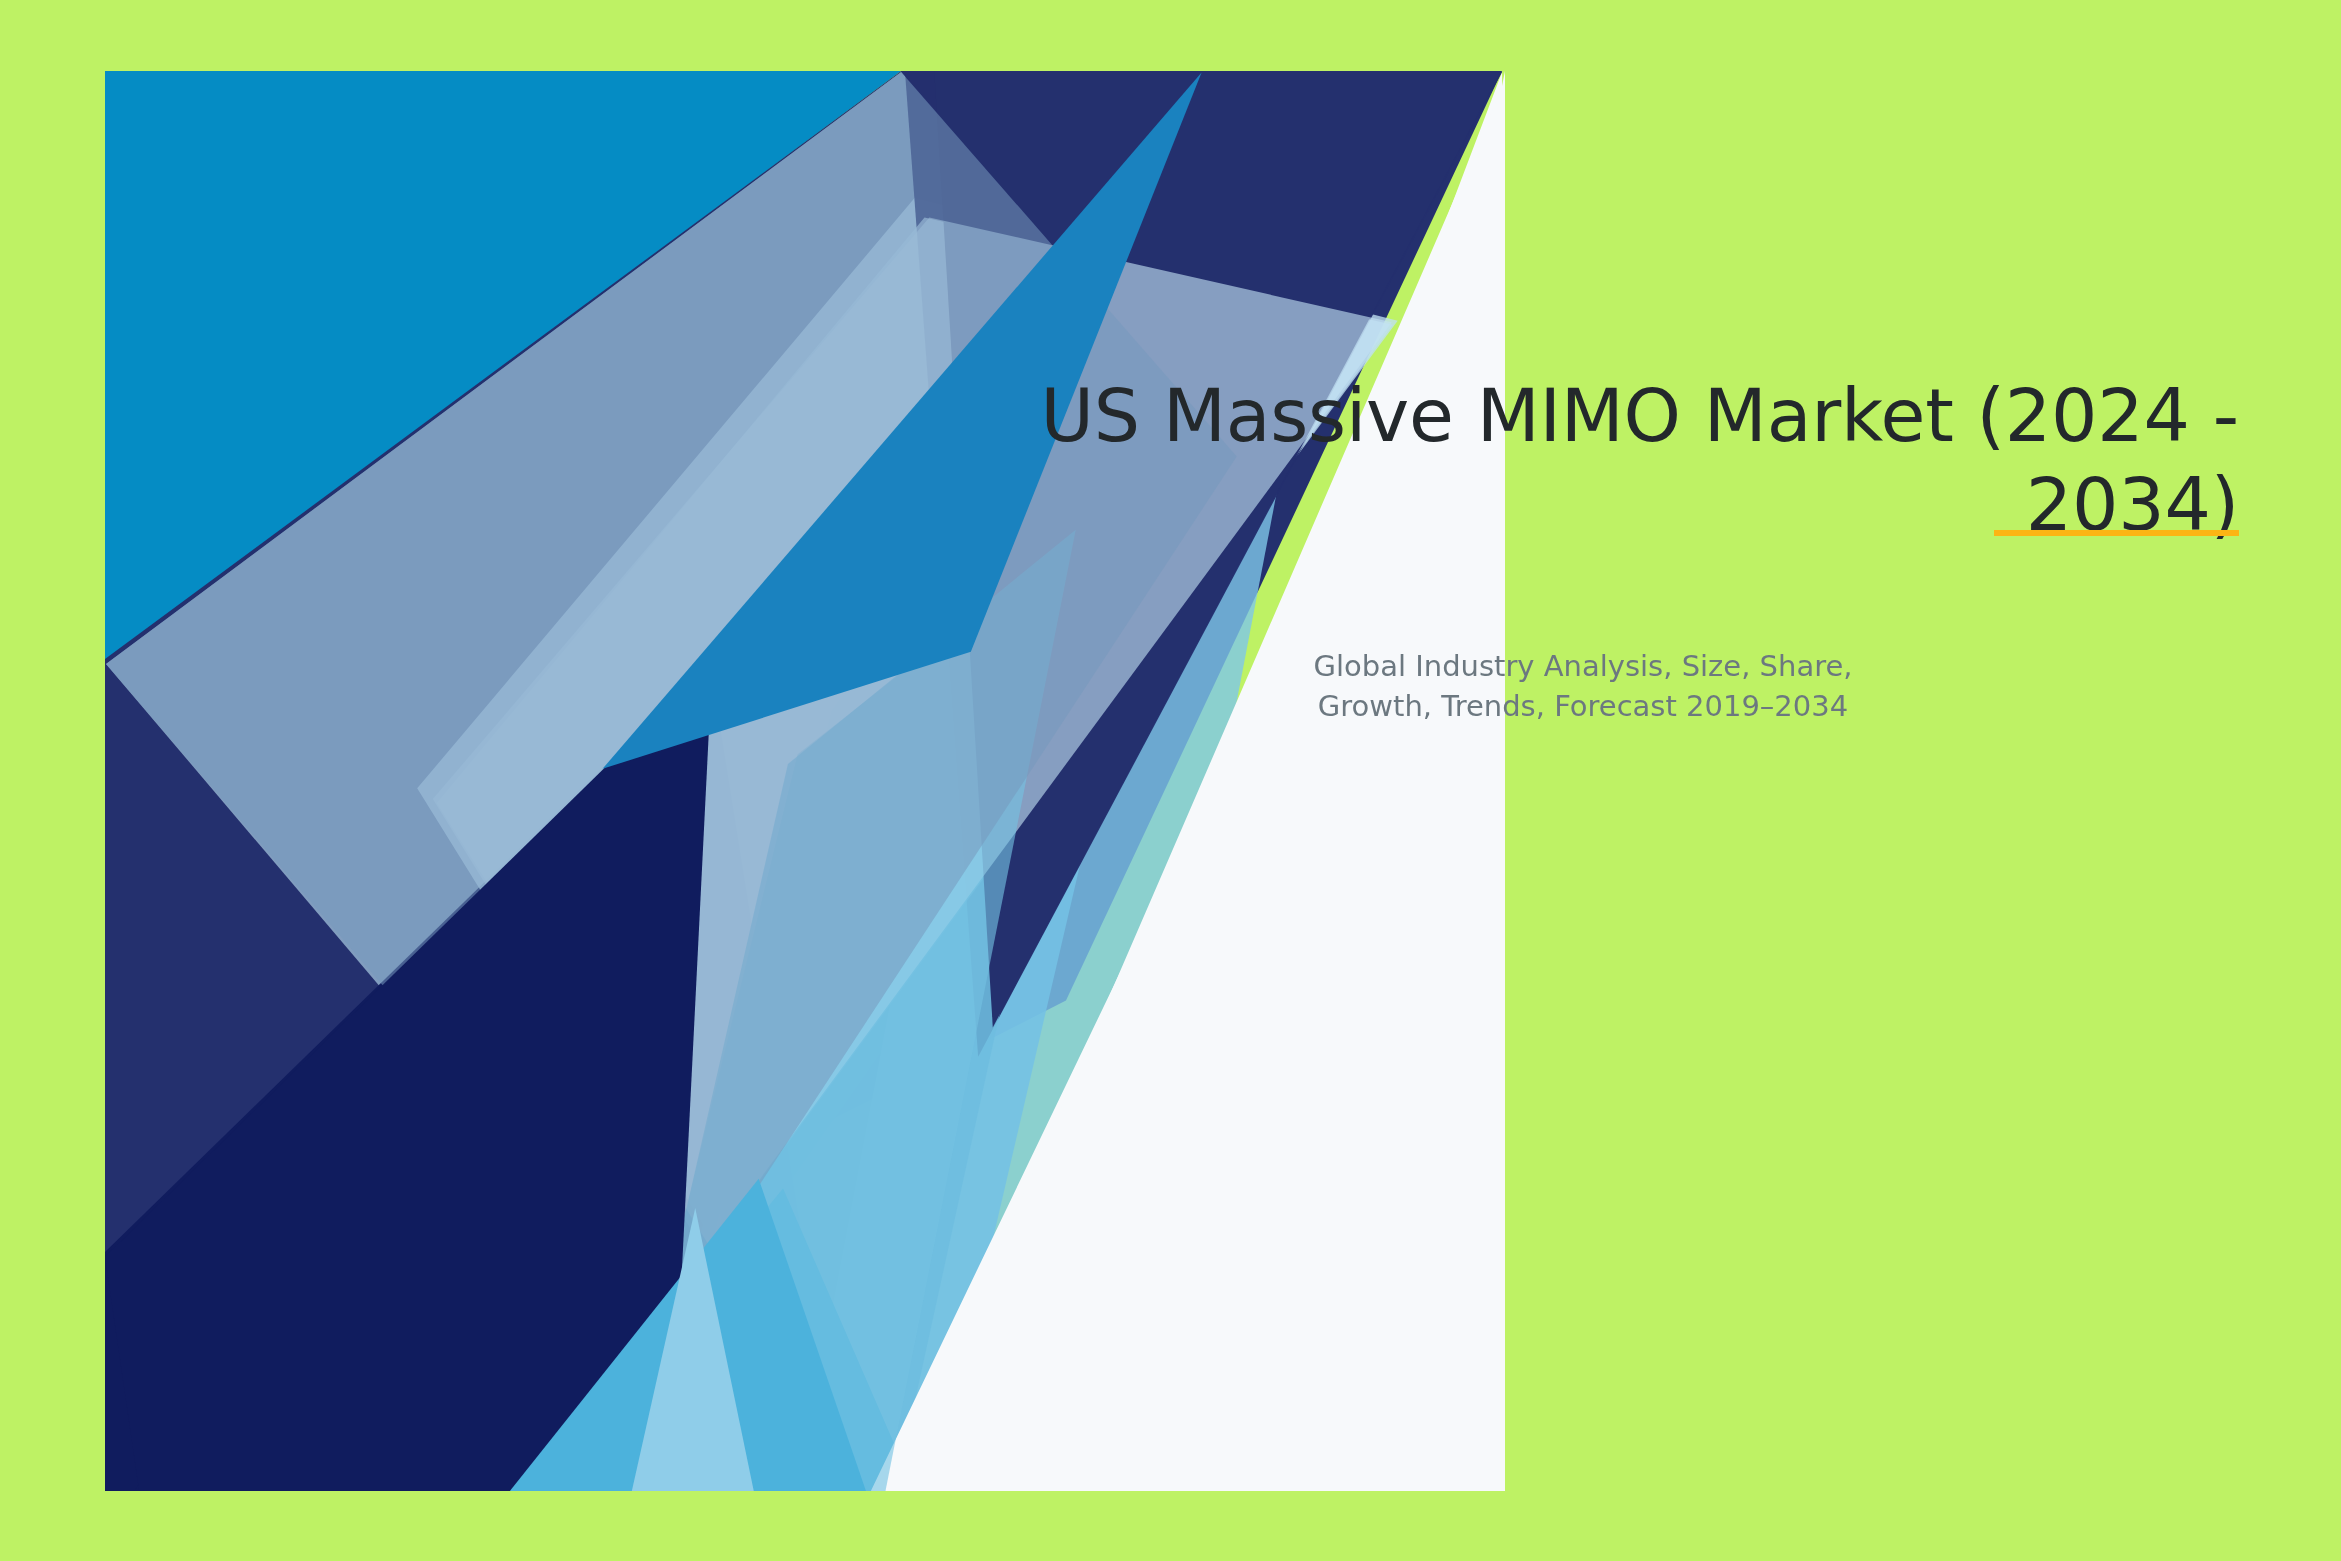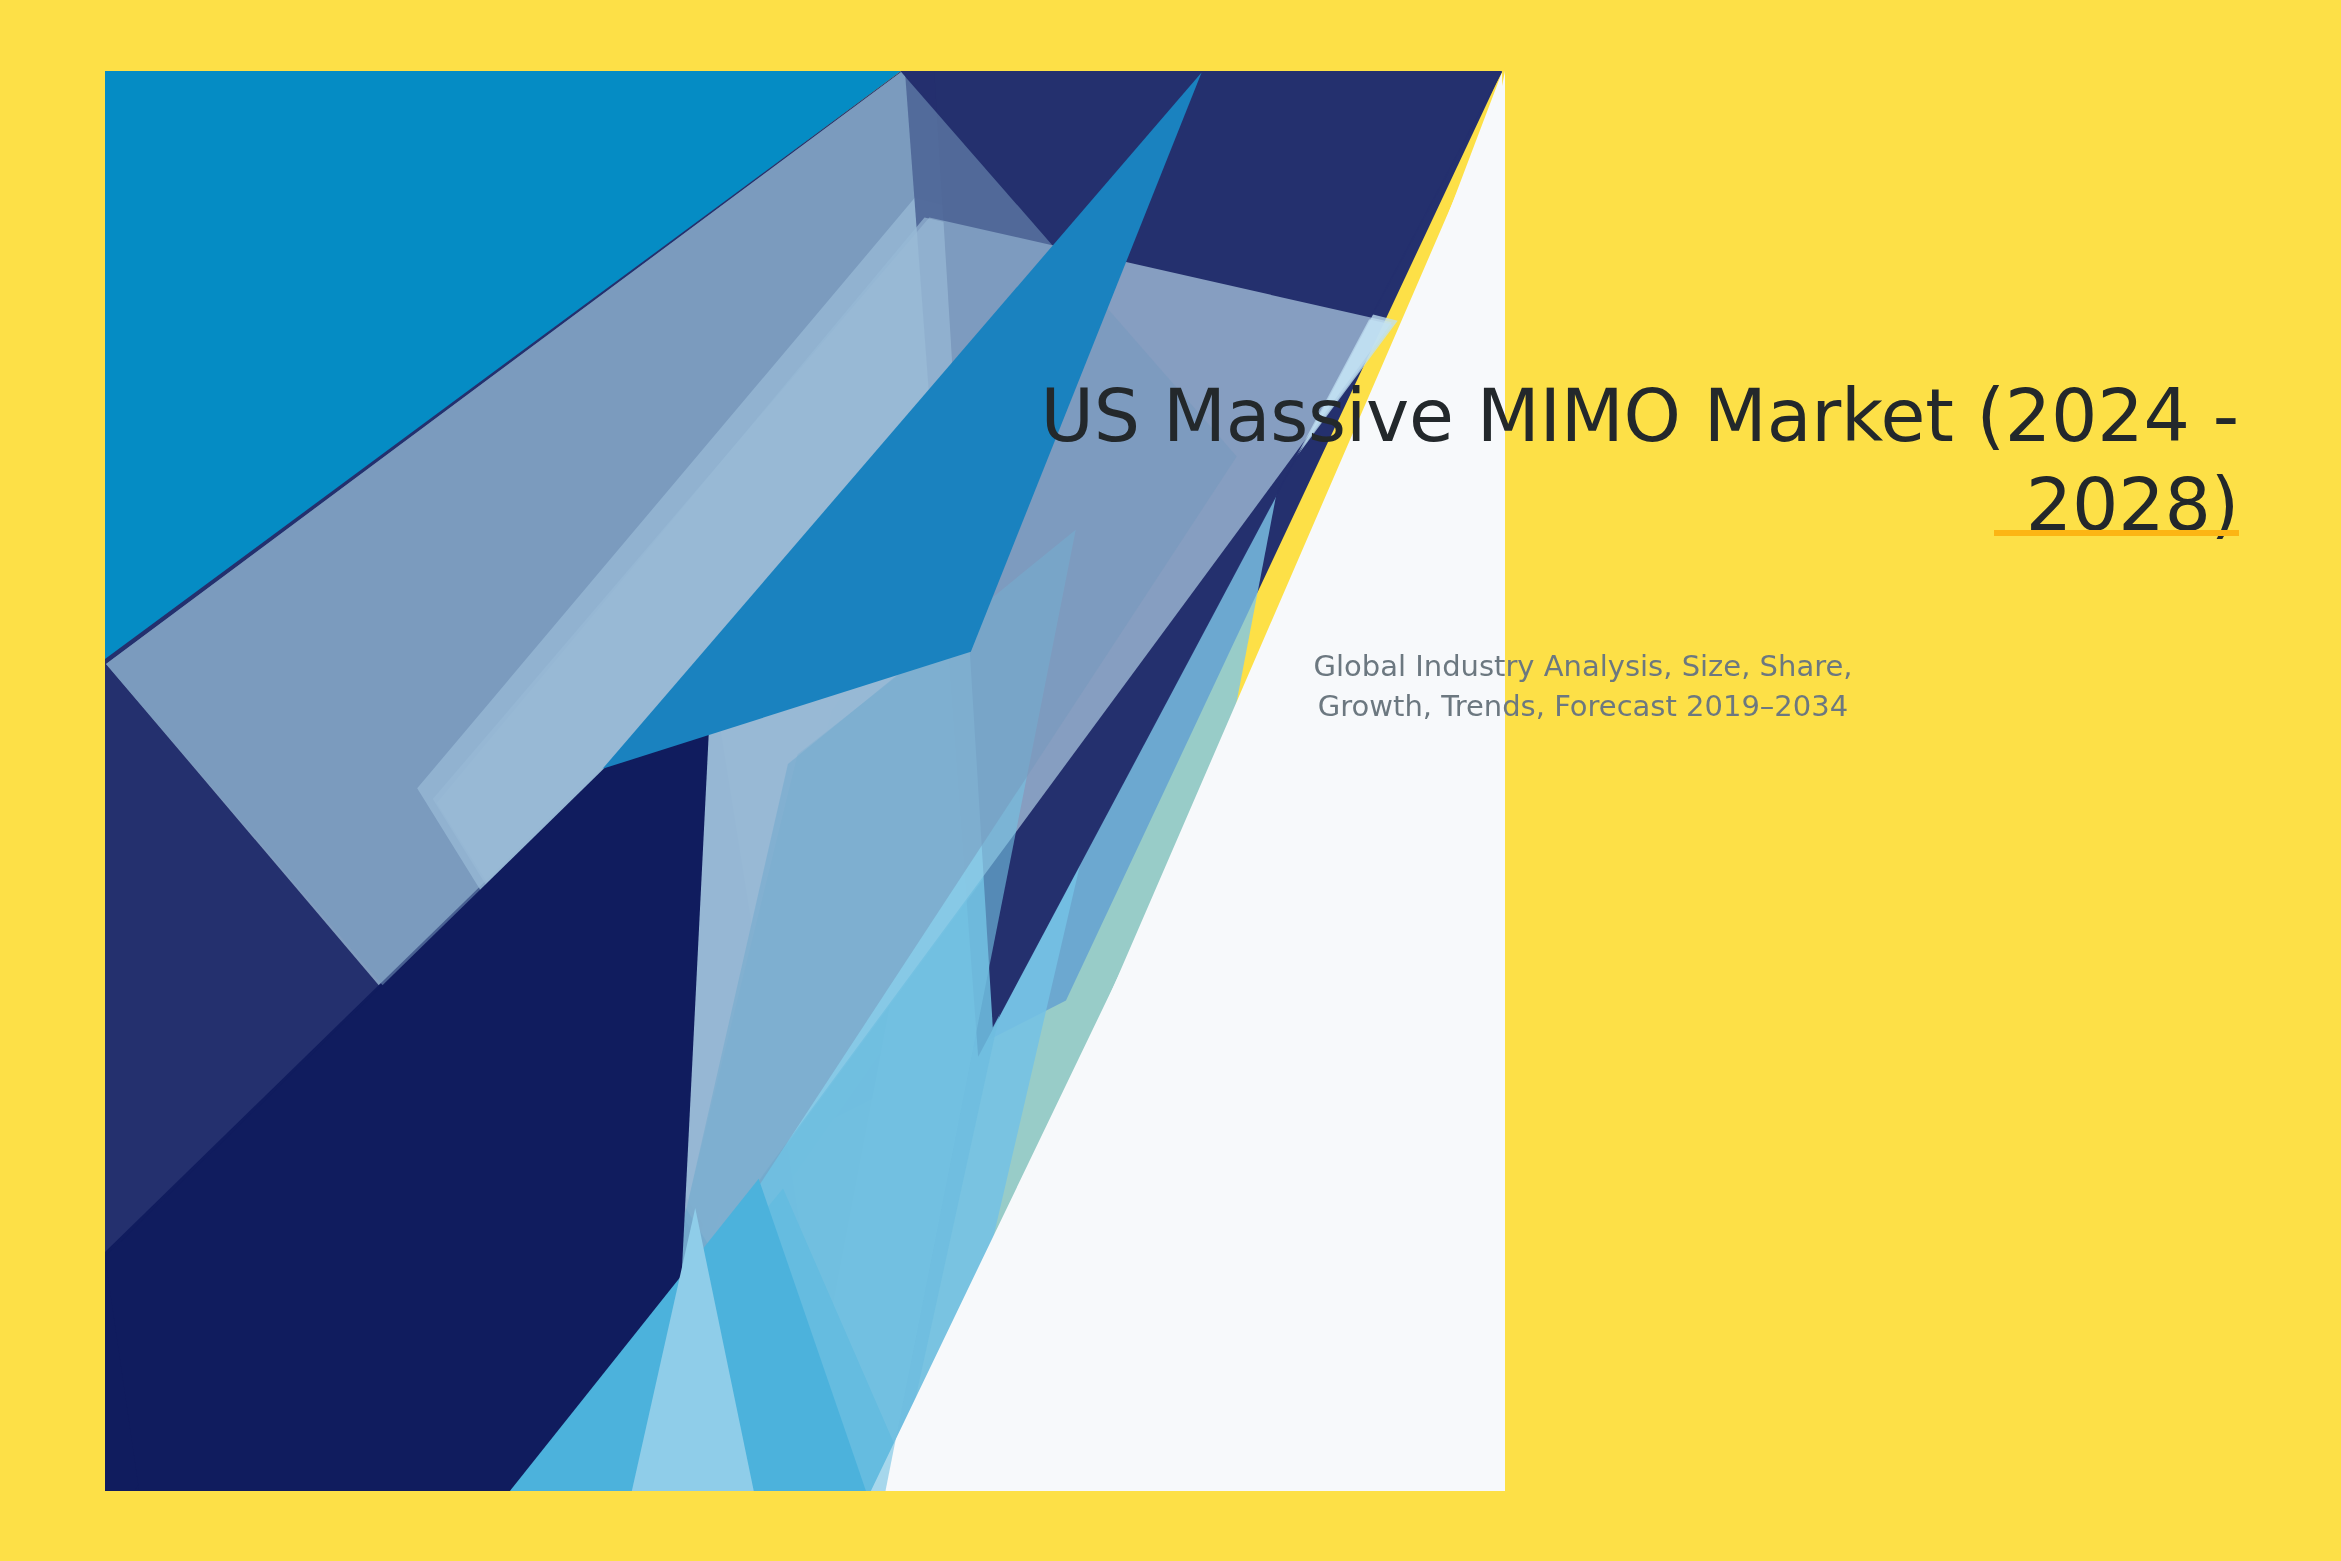--- a/index.html
+++ b/index.html
@@ -12,21 +12,21 @@
     height: 1561px;
     background: #f7f9fb;
     font-family: "DejaVu Sans", "Liberation Sans", sans-serif;
     overflow: hidden;
     position: relative;
   }
 
   #cover-slide {
     position: absolute;
     inset: 0;
-    background: #fde047;
+    background: #bef264;
     padding-left: 14px;
   }
 
   
   #cover-artwork {
     position: absolute;
     left: 105px;
     top: 71px;
     width: 1400px;
     height: 1420px;
@@ -142,21 +142,21 @@
       <polygon points="1210,2330 1330,2910 1080,2910" fill="#8fcde9"></polygon>
 
       <polygon points="2870,0 2870,2910 1620,2910 2862,40" fill="#f7f9fb"></polygon>
 
     </svg>
   </div>
 
   <div id="cover-text-block">
 
     <div id="cover-title-wrap">
-      <h1 id="cover-title"><span>US Massive MIMO Market (2024 -</span><br><span>2028)</span></h1>
+      <h1 id="cover-title"><span>US Massive MIMO Market (2024 -</span><br><span>2034)</span></h1>
       <div id="cover-title-accent"></div>
     </div>
 
     <p id="cover-subtitle"><span>Global Industry Analysis, Size, Share,</span><br><span>Growth, Trends, Forecast 2019–2034</span></p>
 
   </div>
 
 </div>
 
 

